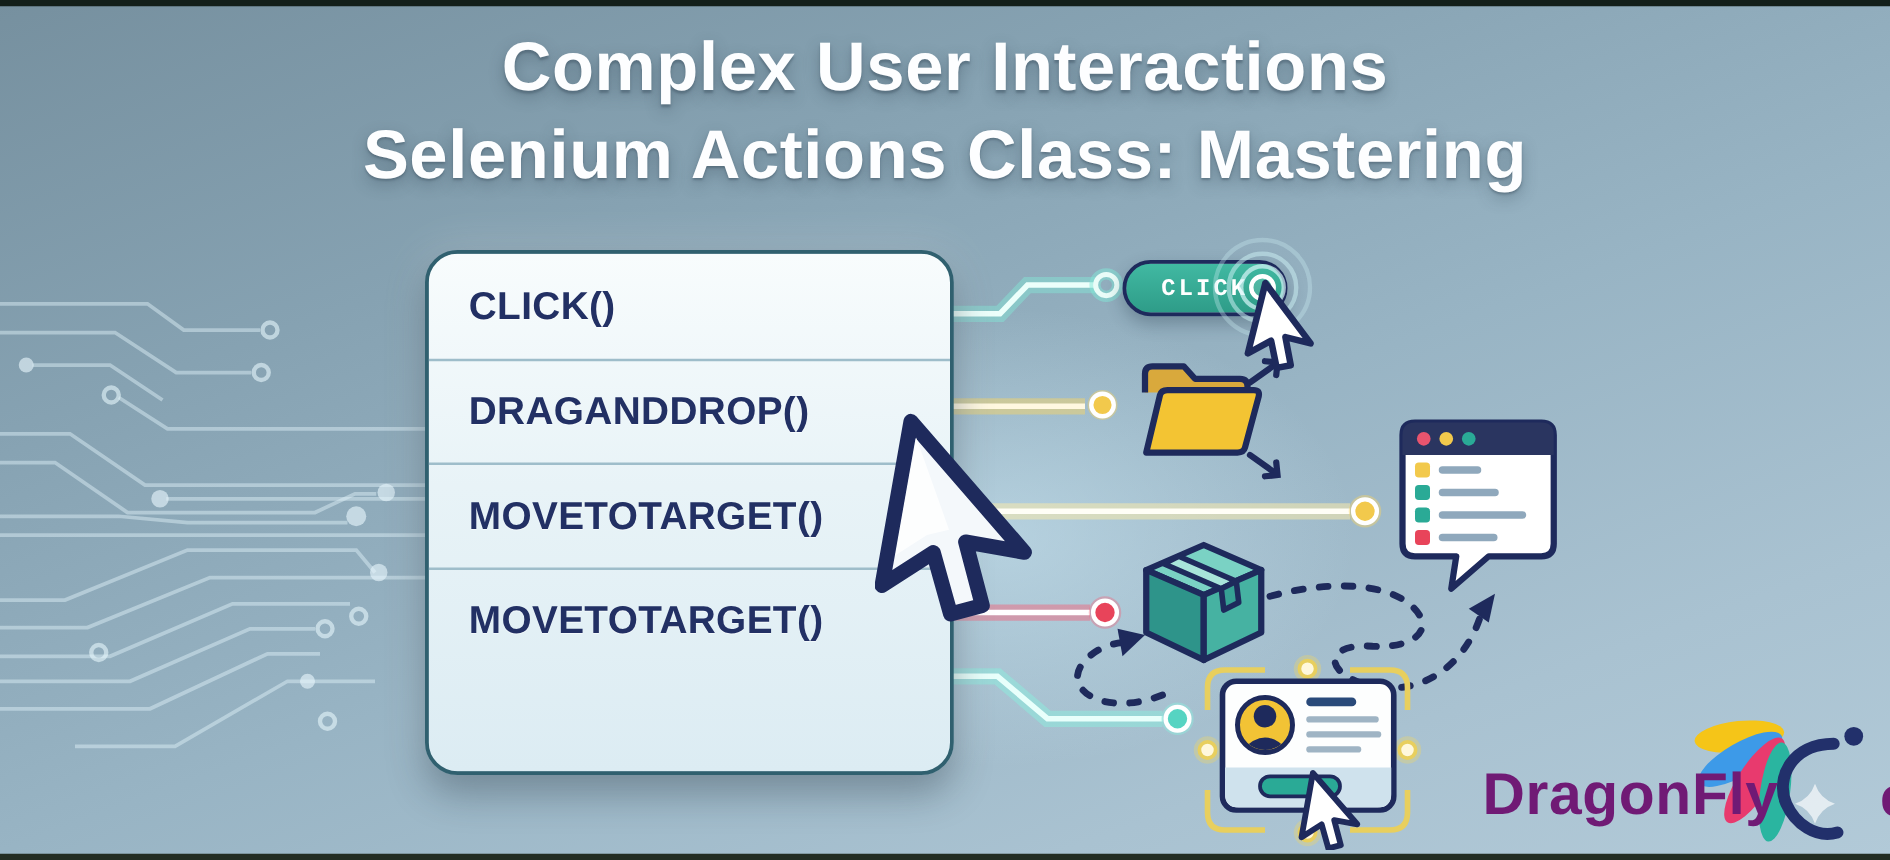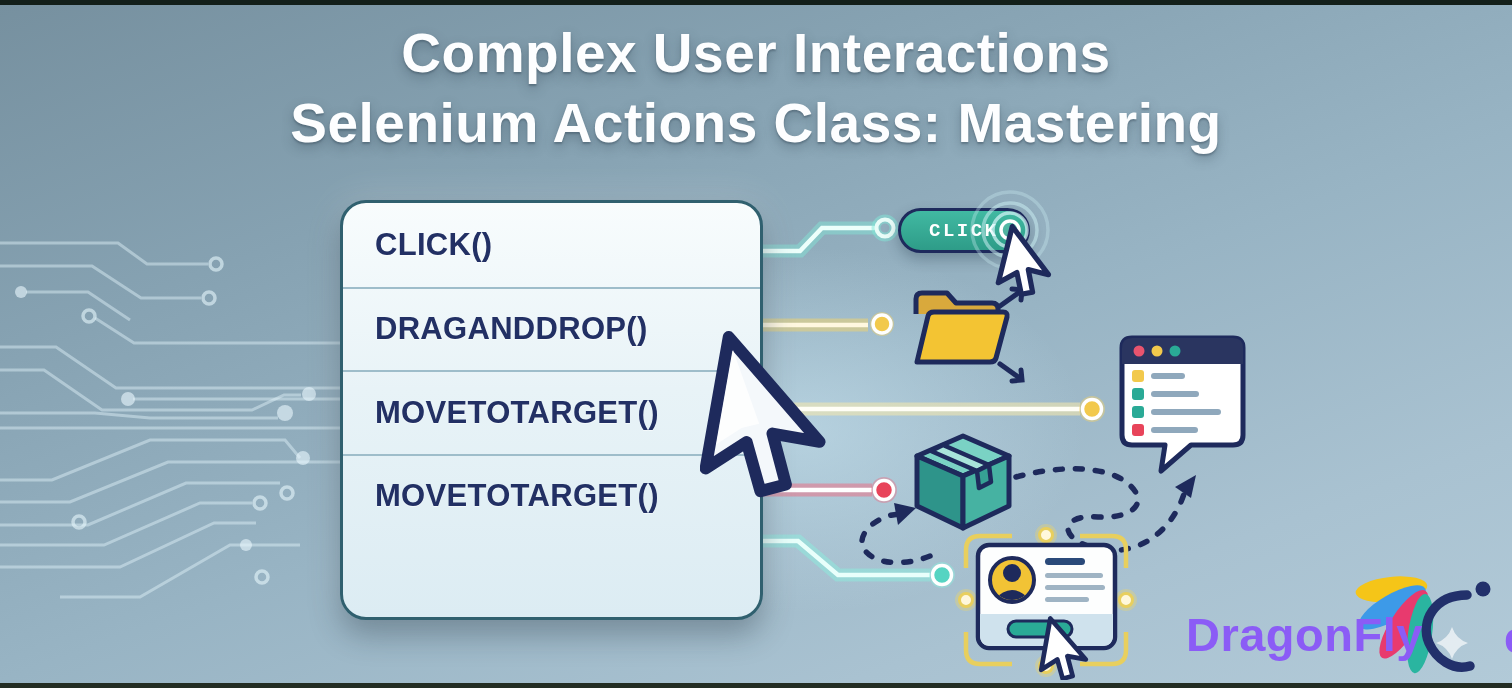--- a/index.html
+++ b/index.html
@@ -45,21 +45,21 @@
     position:absolute; left:898px; top:208px; width:132px; height:45px; z-index:12;
     background:linear-gradient(180deg,#41b9a2 0%,#2e9c88 100%);
     border:3.5px solid #1e2a5c; border-radius:24px;
     display:flex; align-items:center; padding-left:28px;
     color:#ffffff; font-size:19px; font-weight:bold; letter-spacing:2.5px;
     box-shadow:0 6px 14px rgba(22,42,58,.3);
     font-family:Liberation Mono, monospace;
   }
 
   .logo-text {
-    position:absolute; z-index:20; color:#8b5cf6; font-weight:bold;
+    position:absolute; z-index:20; color:#701a75; font-weight:bold;
     font-size:47px; letter-spacing:0.5px;
   }
   .logo-text.left { left:1186px; top:607px; }
   .logo-text.right { left:1504px; top:612px; font-size:45px; }
 </style>
 </head>
 <body>
 
 <div class="edge-strip top"></div>
 <div class="edge-strip bottom"></div>

